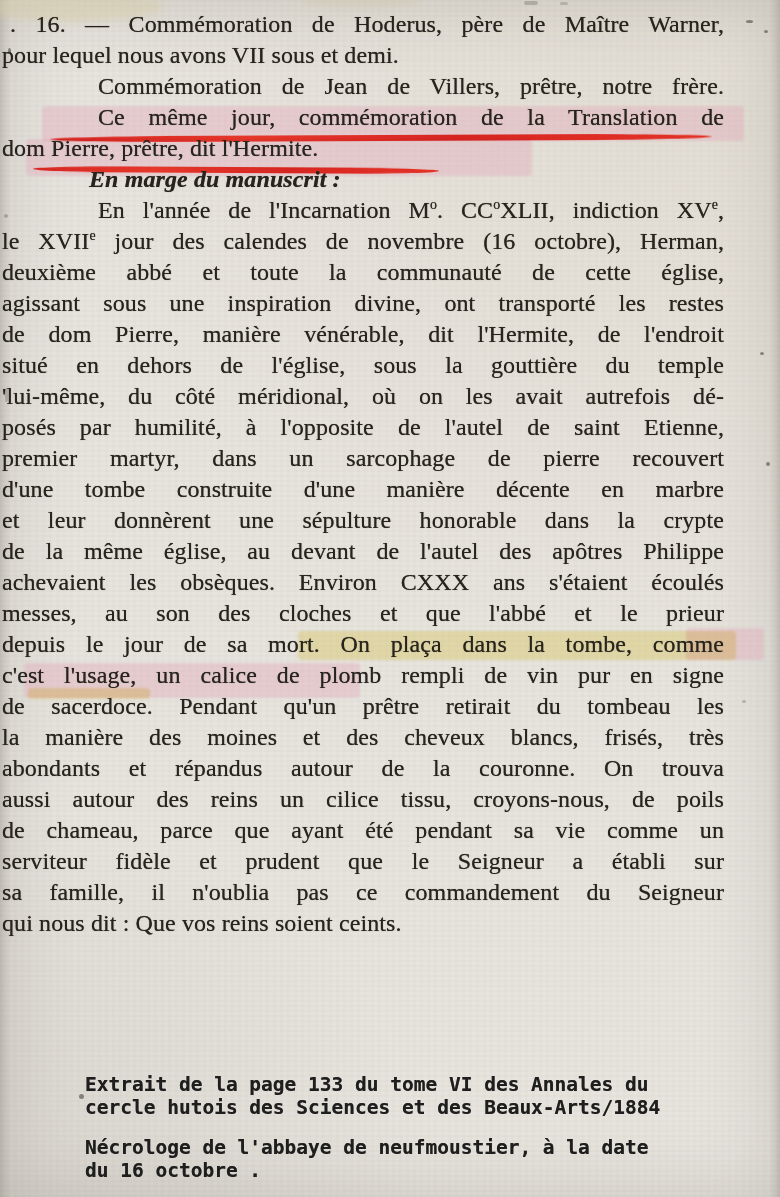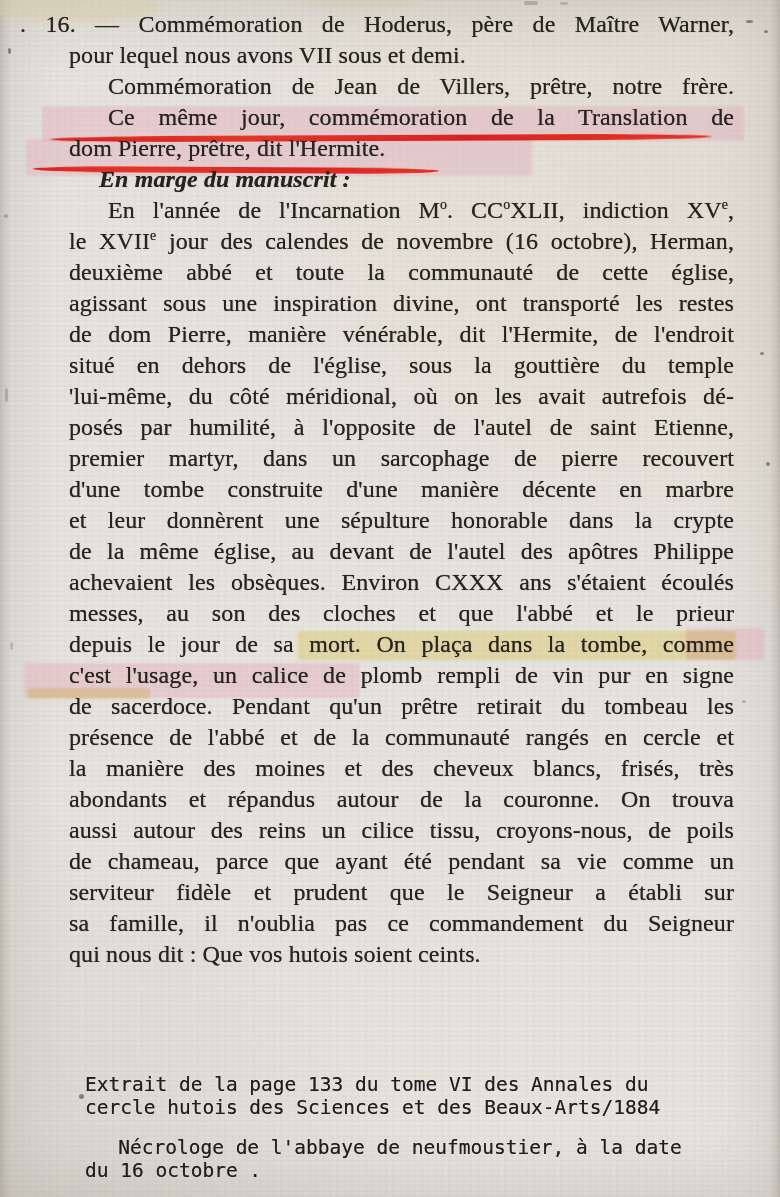--- a/index.html
+++ b/index.html
@@ -30,45 +30,46 @@
   #marks-layer{position:absolute;inset:0;z-index:1;}
   .mark{position:absolute;mix-blend-mode:multiply;}
   .mark.highlight{border-radius:4px;filter:blur(1px);}
   .mark.pink{background:var(--pink);opacity:.40;}
   .mark.yellow{background:var(--yellow);opacity:.45;}
   .mark.underline{border-radius:45%/100%;opacity:.92;filter:blur(.3px);
     background:linear-gradient(90deg,var(--red),#f0301f 30%,var(--red) 62%,#ee2a1a);}
 
   
   .print-block{
-    position:absolute;left:12px;top:9px;width:722px;z-index:2;
+    position:absolute;left:2px;top:9px;width:722px;z-index:2;
     color:#26241c;
   }
   .line{
     font-size:24px;line-height:31px;height:31px;
     text-shadow:0 0 0.7px rgba(45,42,32,0.75);
     letter-spacing:0.1px;
   }
   .line.just{text-align:justify;text-align-last:justify;}
   .line sup{font-size:0.58em;vertical-align:super;line-height:0;}
   .line.italic{font-style:italic;font-weight:600;}
   .indent-hang{margin-left:8px;}
-  .indent-body{margin-left:57px;}
+  .indent-body{}
   .indent-para{margin-left:96px;}
   .indent-marge{margin-left:87px;}
 
   
   .footer-block{
     position:absolute;left:85px;top:1073px;width:630px;z-index:2;
     font-family:"DejaVu Sans Mono", monospace;
     font-size:19.5px;line-height:23px;color:#1e1e1e;
     text-shadow:0 0 0.5px rgba(30,30,30,0.6);
+    font-weight:bold;
   }
   .footer-line{white-space:pre;}
-  .footer-gap{margin-top:17px;text-align:center;}
+  .footer-gap{margin-top:17px;}
 </style>
 </head>
 <body>
 
 <div class="page">
   <div class="edge-strip edge-left"></div>
   <div class="edge-strip edge-right"></div>
   <div class="smudge smudge-tl"></div>
   <div class="smudge smudge-tc"></div>
 
@@ -113,28 +114,27 @@
       <div class="line indent-body just">posés par humilité, à l'opposite de l'autel de saint Etienne,</div>
       <div class="line indent-body just">premier martyr, dans un sarcophage de pierre recouvert</div>
       <div class="line indent-body just">d'une tombe construite d'une manière décente en marbre</div>
       <div class="line indent-body just">et leur donnèrent une sépulture honorable dans la crypte</div>
       <div class="line indent-body just">de la même église, au devant de l'autel des apôtres Philippe</div>
       <div class="line indent-body just">achevaient les obsèques. Environ CXXX ans s'étaient écoulés</div>
       <div class="line indent-body just">messes, au son des cloches et que l'abbé et le prieur</div>
       <div class="line indent-body just">depuis le jour de sa mort. On plaça dans la tombe, comme</div>
       <div class="line indent-body just">c'est l'usage, un calice de plomb rempli de vin pur en signe</div>
       <div class="line indent-body just">de sacerdoce. Pendant qu'un prêtre retirait du tombeau les</div>
-      <div class="line indent-body just">présence de l'abbé et de la communauté rangés en cercle et</div>
       <div class="line indent-body just">la manière des moines et des cheveux blancs, frisés, très</div>
       <div class="line indent-body just">abondants et répandus autour de la couronne. On trouva</div>
       <div class="line indent-body just">aussi autour des reins un cilice tissu, croyons-nous, de poils</div>
       <div class="line indent-body just">de chameau, parce que ayant été pendant sa vie comme un</div>
       <div class="line indent-body just">serviteur fidèle et prudent que le Seigneur a établi sur</div>
       <div class="line indent-body just">sa famille, il n'oublia pas ce commandement du Seigneur</div>
-      <div class="line indent-body">qui nous dit : Que vos hutois soient ceints.</div>
+      <div class="line indent-body">qui nous dit : Que vos reins soient ceints.</div>
     </div>
 
   <div class="footer-block">
     <div class="footer-line">Extrait de la page 133 du tome VI des Annales du</div>
     <div class="footer-line">cercle hutois des Sciences et des Beaux-Arts/1884</div>
     <div class="footer-line footer-gap">Nécrologe de l'abbaye de neufmoustier, à la date</div>
     <div class="footer-line">du 16 octobre .</div>
   </div>
 </div>
 

